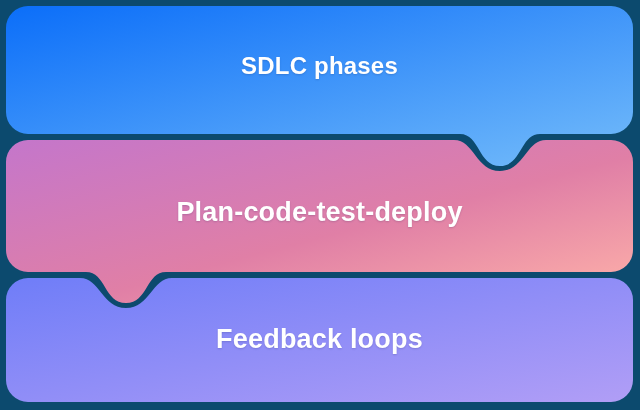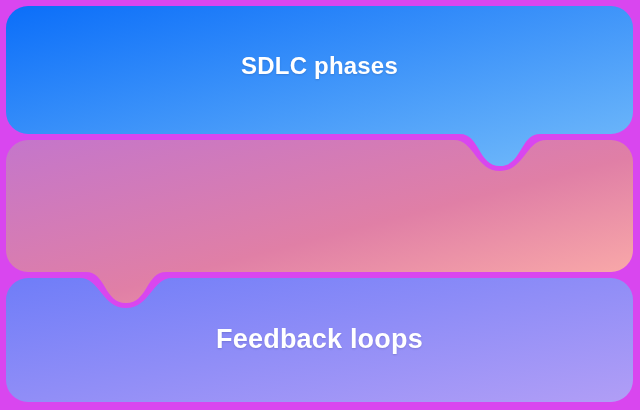--- a/index.html
+++ b/index.html
@@ -4,21 +4,21 @@
 <style>
   html, body {
     margin: 0;
     padding: 0;
     font-family: "Liberation Sans", sans-serif;
   }
   .canvas {
     position: relative;
     width: 640px;
     height: 410px;
-    background: #d946ef;
+    background: #0c4a6e;
     overflow: hidden;
   }
   .canvas svg {
     position: absolute;
     left: 0;
     top: 0;
     display: block;
   }
   .label {
     position: absolute;
@@ -121,16 +121,17 @@
              A 22 22 0 0 1 611 402
              H 28
              A 22 22 0 0 1 6 380
              V 300
              A 22 22 0 0 1 28 278
              Z"></path>
   </svg>
 
   <div class="label label-1">SDLC phases</div>
 
+  <div class="label label-2">Plan-code-test-deploy</div>
 
   <div class="label label-3">Feedback loops</div>
 
 </div>
 
 </body></html>

